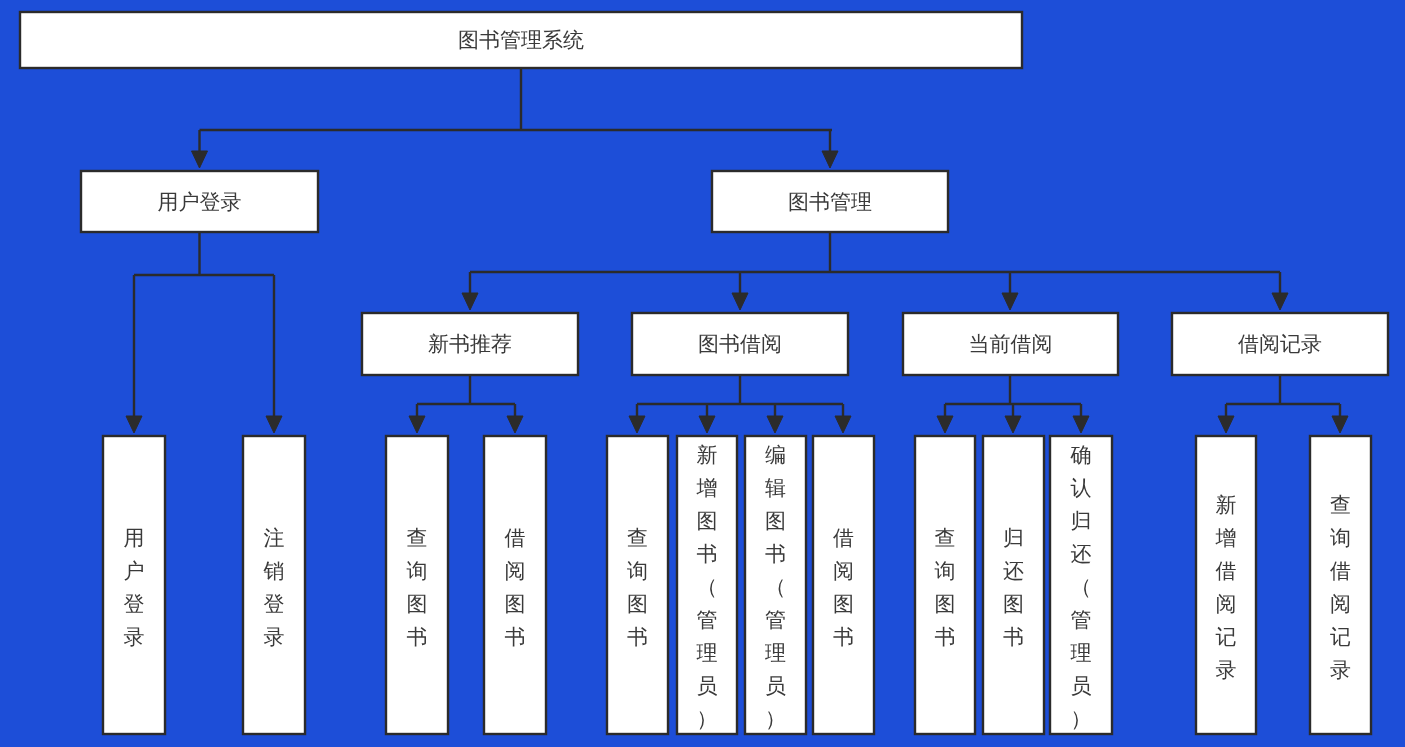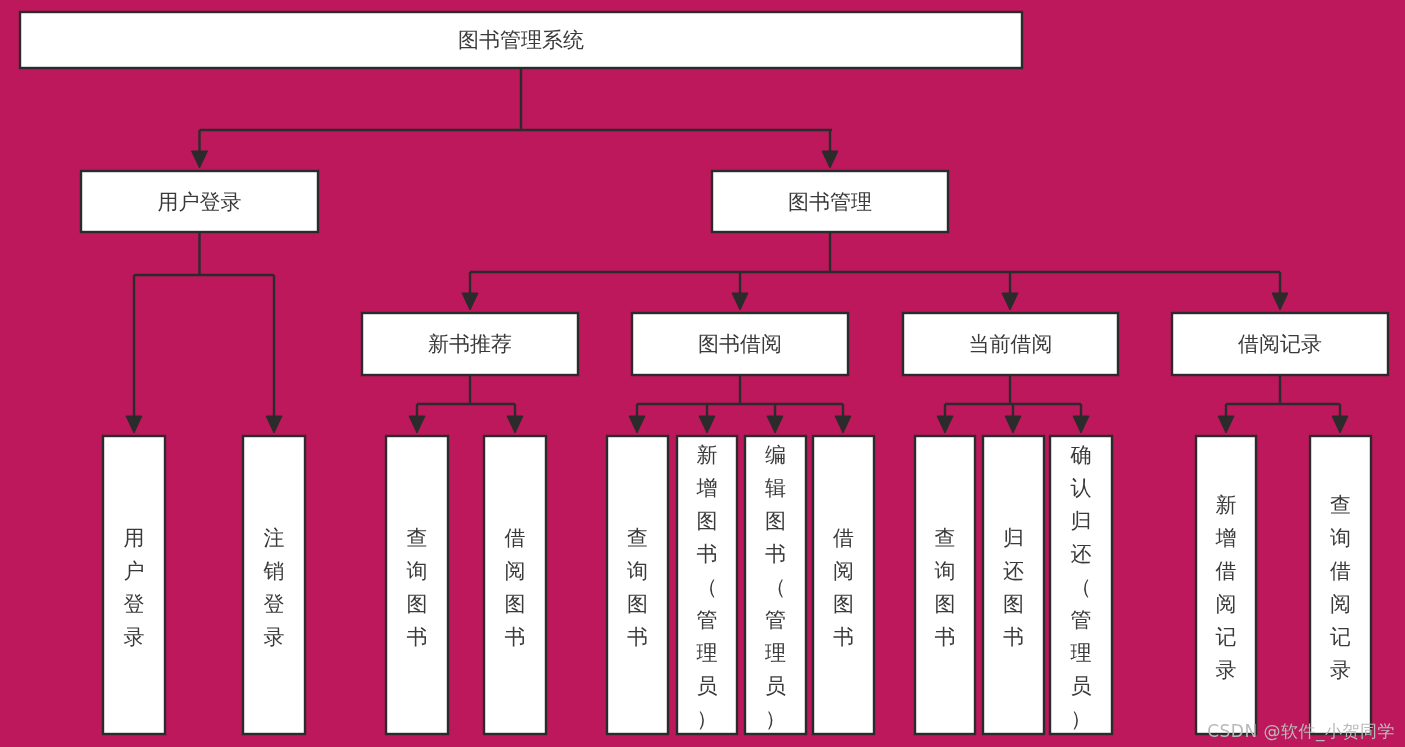--- a/index.html
+++ b/index.html
@@ -10,21 +10,21 @@
   body {
     width: 1405px;
     height: 747px;
     font-family: "DejaVu Sans", "Liberation Sans", sans-serif;
     overflow: hidden;
   }
   #diagram-root {
     position: relative;
     width: 1405px;
     height: 747px;
-    background: #be185d;
+    background: #1d4ed8;
   }
   svg#tree-svg {
     position: absolute;
     left: 0;
     top: 0;
     width: 1405px;
     height: 747px;
     display: block;
   }
   .node-box {
@@ -176,14 +176,13 @@
           <rect x="1196" y="436" width="60" height="298" class="node-box"></rect>
           <text x="1226" y="511.74" class="node-label-vertical"><tspan x="1226" dy="0">新</tspan><tspan x="1226" dy="33">增</tspan><tspan x="1226" dy="33">借</tspan><tspan x="1226" dy="33">阅</tspan><tspan x="1226" dy="33">记</tspan><tspan x="1226" dy="33">录</tspan></text>
         </g>
         <g>
           <rect x="1310" y="436" width="61" height="298" class="node-box"></rect>
           <text x="1340.5" y="511.74" class="node-label-vertical"><tspan x="1340.5" dy="0">查</tspan><tspan x="1340.5" dy="33">询</tspan><tspan x="1340.5" dy="33">借</tspan><tspan x="1340.5" dy="33">阅</tspan><tspan x="1340.5" dy="33">记</tspan><tspan x="1340.5" dy="33">录</tspan></text>
         </g>
       </g>
   </svg>
 
-  <div class="watermark-text">CSDN @软件_小贺同学</div>
 </div>
 
 </body></html>

